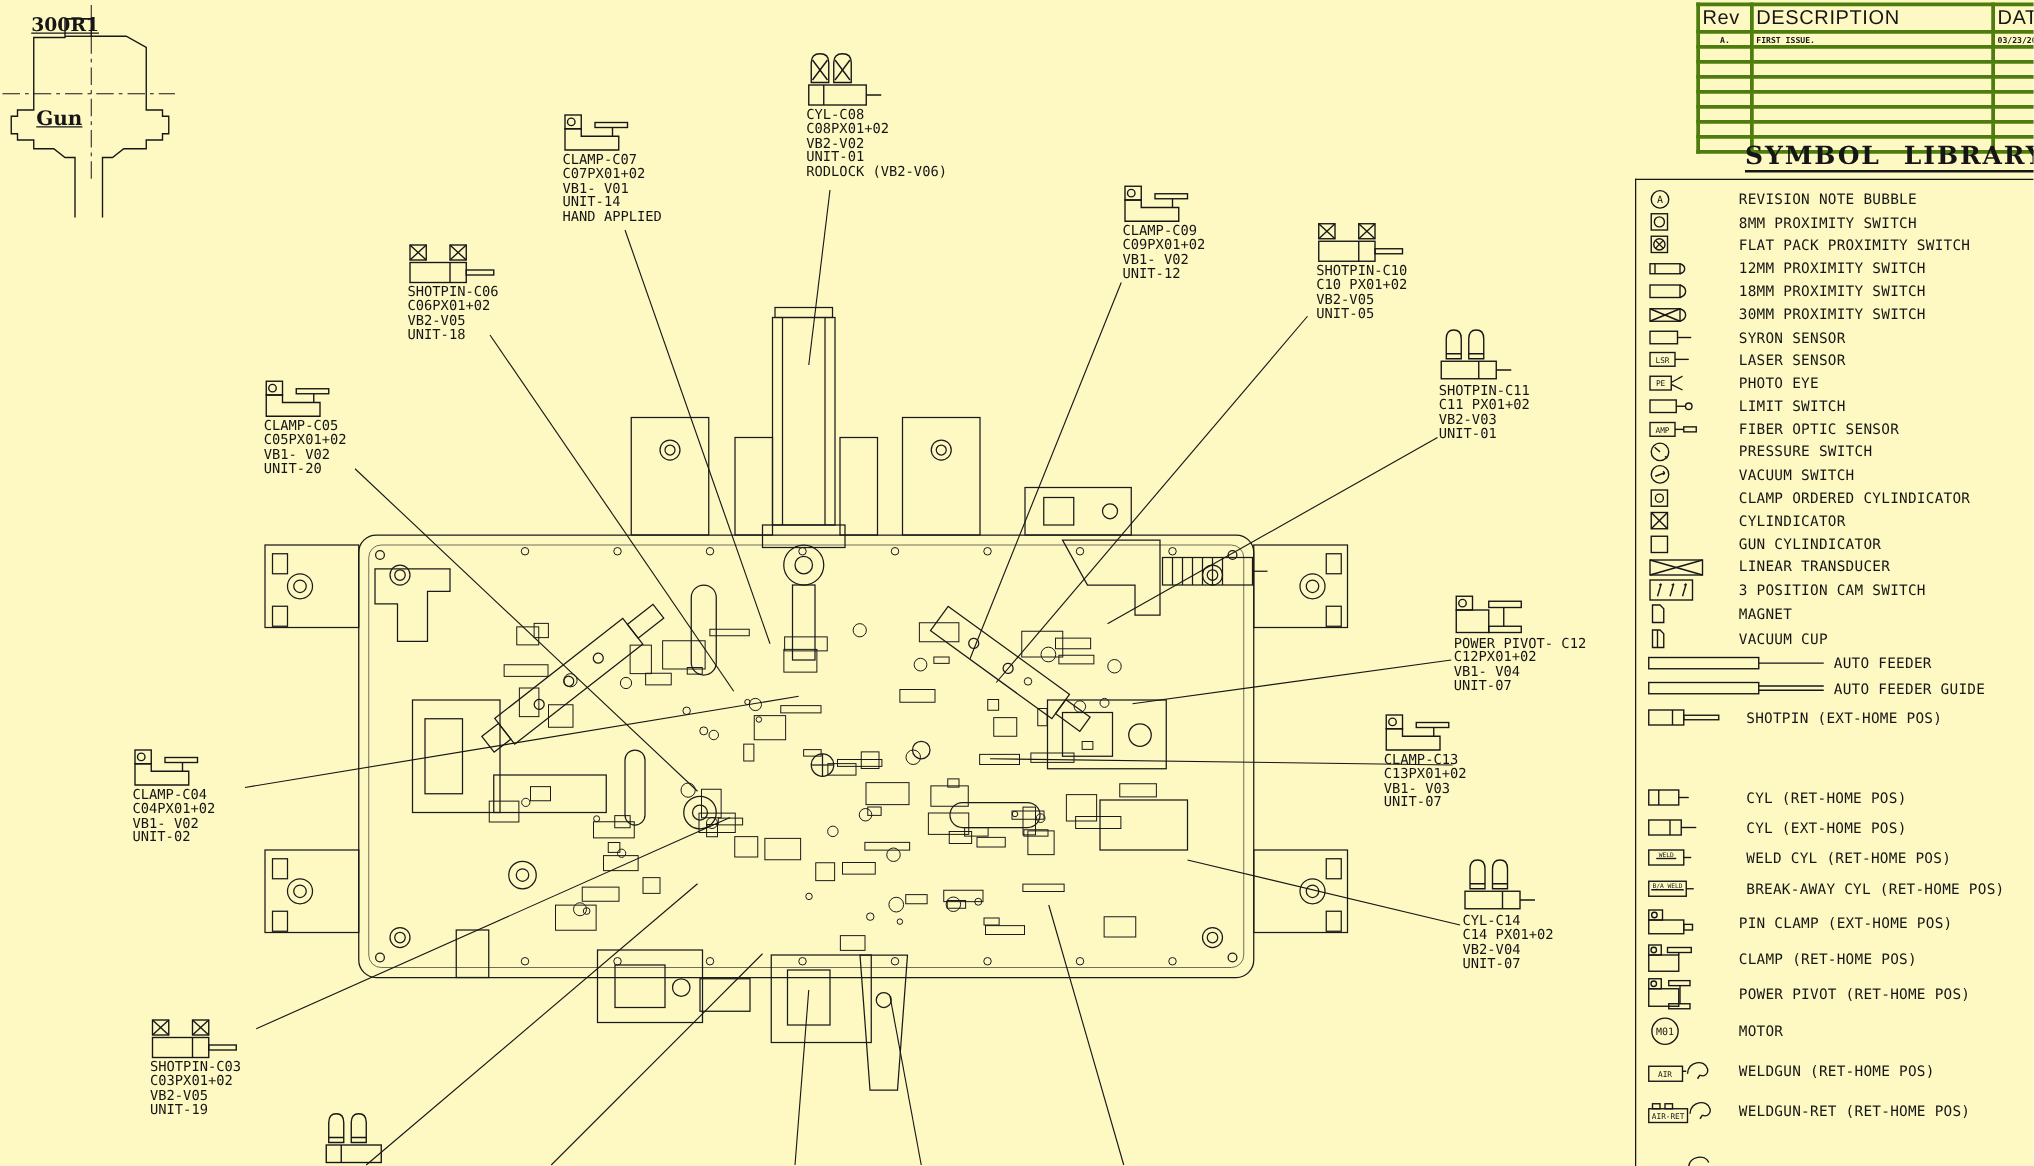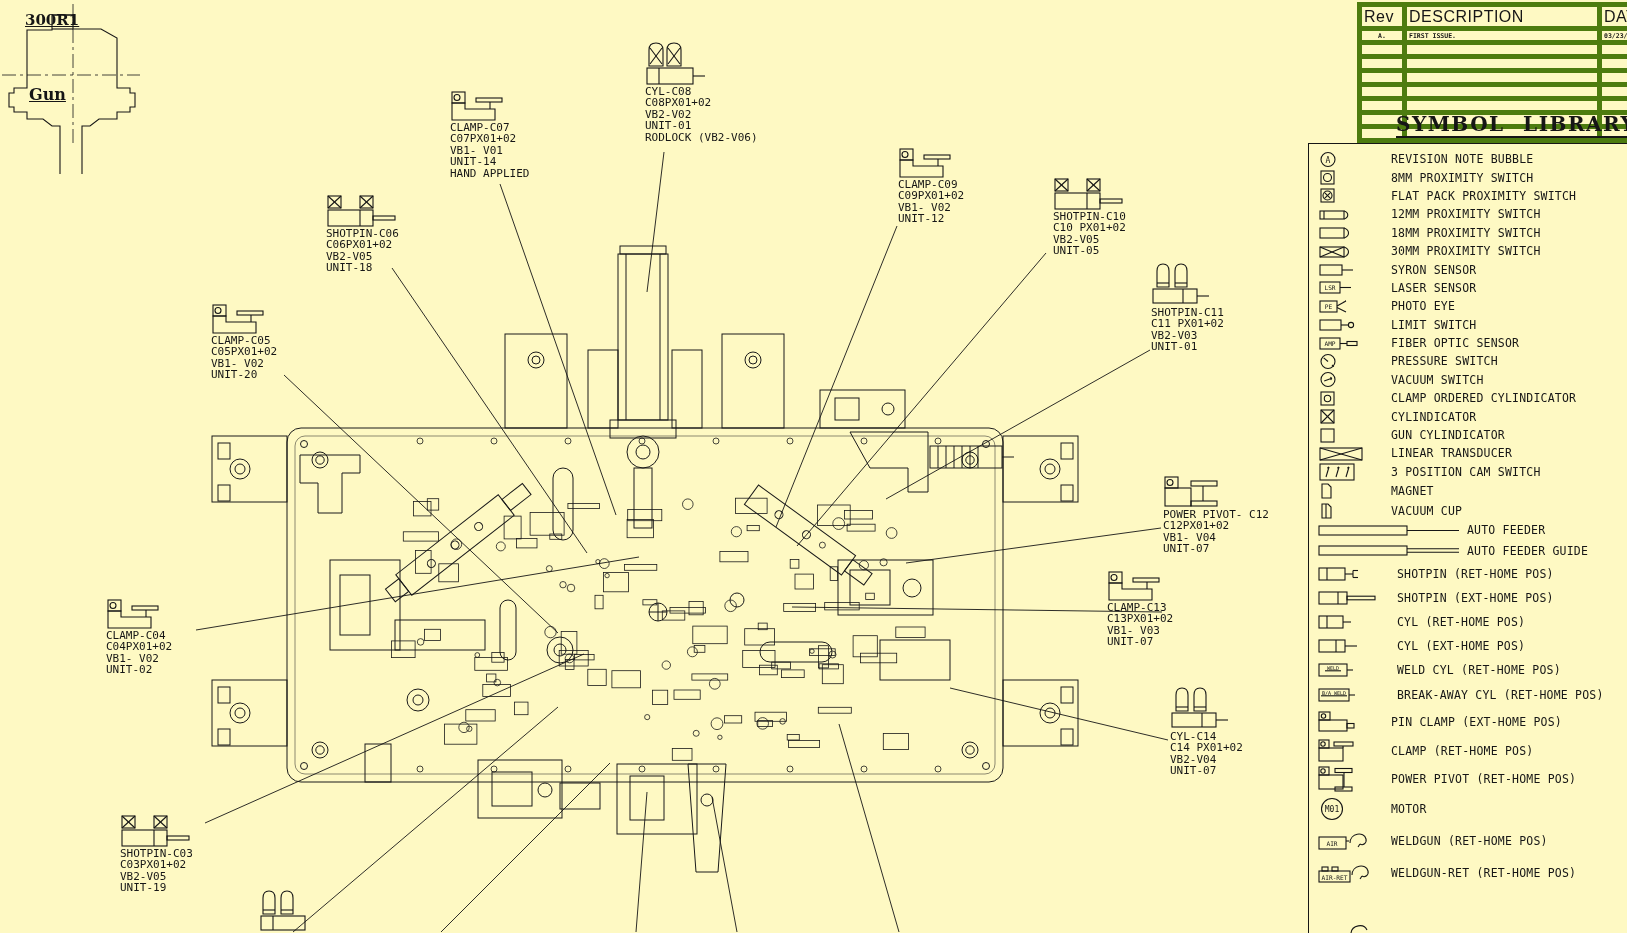--- a/index.html
+++ b/index.html
@@ -10,21 +10,21 @@
   .gs{fill:none;stroke:#161616;stroke-width:1.1;stroke-linejoin:miter;stroke-linecap:butt;}
   .gs text{fill:#161616;stroke:none;font-family:"DejaVu Sans Mono",monospace;text-anchor:middle;}
   .t5{font-size:5px}.t6{font-size:6.2px}.t7{font-size:8px}
   
   .gun-label{position:absolute;z-index:3;font-family:"DejaVu Serif",serif;font-weight:bold;
              text-decoration:underline;white-space:nowrap;}
   #lbl-300r1{left:25px;top:11px;font-size:15px;}
   #lbl-gun{left:29px;top:85px;font-size:16px;}
   
   .rev-table{position:absolute;left:1357px;top:2px;z-index:3;border-collapse:collapse;width:302px;}
-  .rev-table th,.rev-table td{border:5px solid #4d7c0f;padding:0 2px;overflow:hidden;}
+  .rev-table th,.rev-table td{border:3px solid #4d7c0f;padding:0 2px;overflow:hidden;}
   .rev-table th{font-family:"Liberation Sans",sans-serif;font-weight:400;font-size:16px;
                 letter-spacing:.5px;text-align:left;height:19px;white-space:nowrap;}
   .rev-table td{height:9px;font-size:6.5px;font-weight:bold;white-space:nowrap;}
   .col-rev{width:36px;} .col-desc{width:186px;} 
   td.c-rev{text-align:center;}
   
   .symlib-title{position:absolute;left:1396px;top:112px;z-index:3;font-family:"DejaVu Serif",serif;
                 font-weight:bold;font-size:20px;letter-spacing:1.5px;word-spacing:10px;
                 border-bottom:2px solid #161616;padding-bottom:0;white-space:nowrap;}
   .symlib-box{position:absolute;left:1308px;top:143px;width:319px;height:790px;z-index:2;
@@ -654,50 +654,35 @@
             <g class="gs">
               <rect x="2" y="5" width="88" height="9"></rect>
               <line x1="90" y1="7.8" x2="142" y2="7.8"></line>
               <line x1="90" y1="11.2" x2="142" y2="11.2"></line>
             </g>
           </svg>
         </span>
         <span class="symlabel">AUTO FEEDER GUIDE</span>
       </div>
 
-      <div class="symrow" style="height: 24px;">
-        <span class="symglyph">
-          <svg width="80" height="20">
-            <g class="gs">
-              <rect x="2" y="4" width="26" height="12"></rect>
-              <line x1="10" y1="4" x2="10" y2="16"></line>
-              <line x1="28" y1="10" x2="36" y2="10"></line>
-              <line x1="36" y1="6.5" x2="36" y2="13.5"></line>
-              <line x1="36" y1="6.5" x2="41" y2="6.5"></line>
-              <line x1="36" y1="13.5" x2="41" y2="13.5"></line>
-            </g>
-          </svg>
-        </span>
-        <span class="symlabel">SHOTPIN (RET-HOME POS)</span>
-      </div>
 
       <div class="symrow" style="height: 24px;">
         <span class="symglyph">
           <svg width="80" height="20">
             <g class="gs">
               <rect x="2" y="4" width="28" height="12"></rect>
               <line x1="21" y1="4" x2="21" y2="16"></line>
               <rect x="30" y="8.2" width="28" height="3.6"></rect>
             </g>
           </svg>
         </span>
         <span class="symlabel">SHOTPIN (EXT-HOME POS)</span>
       </div>
 
-      <div class="symrow" style="height: 24px;">
+      <div class="symrow" style="height: 24px; margin-top: 40px;">
         <span class="symglyph">
           <svg width="80" height="20">
             <g class="gs">
               <rect x="2" y="4" width="24" height="12"></rect>
               <line x1="10" y1="4" x2="10" y2="16"></line>
               <line x1="26" y1="10" x2="34" y2="10"></line>
             </g>
           </svg>
         </span>
         <span class="symlabel">CYL (RET-HOME POS)</span>

